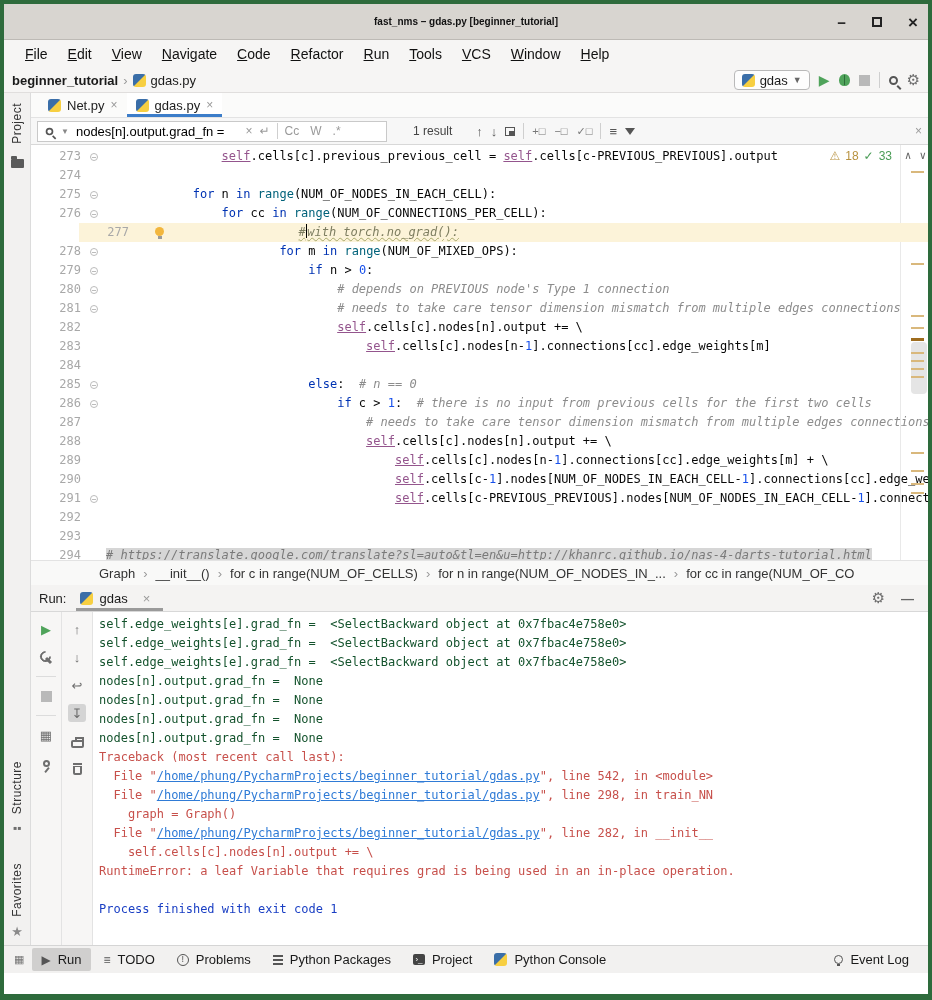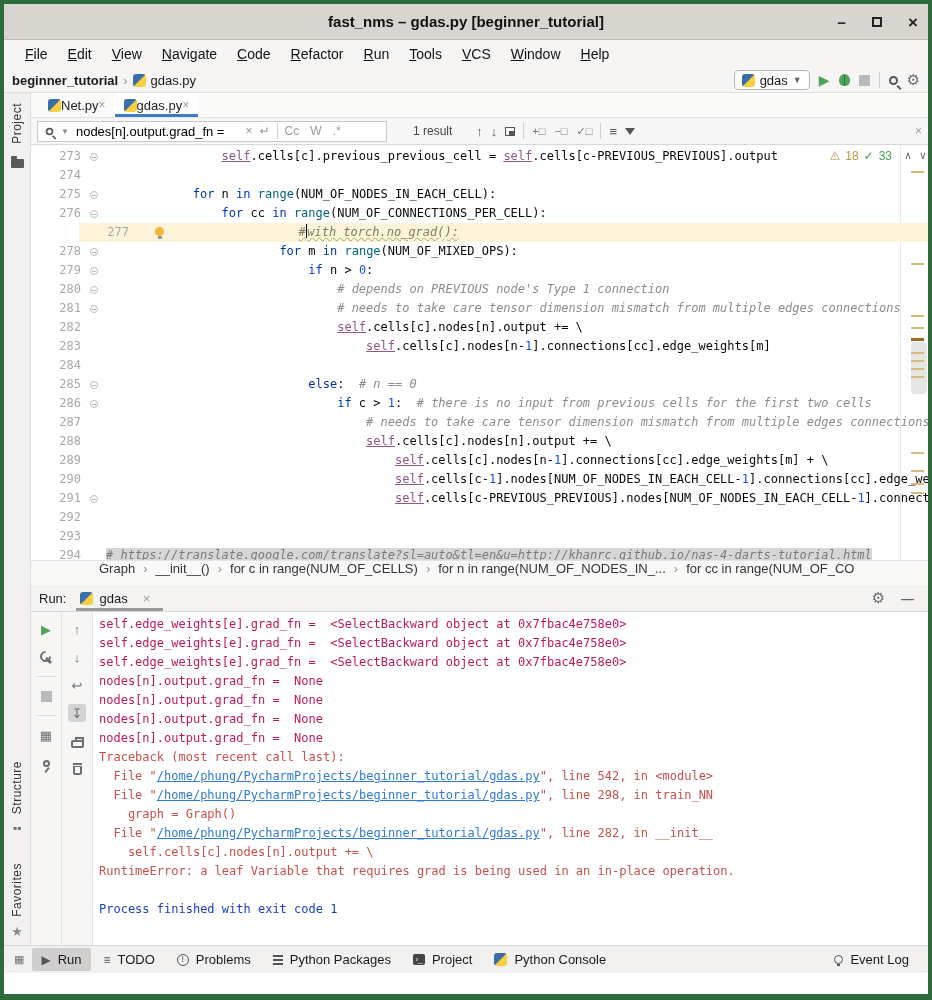--- a/index.html
+++ b/index.html
@@ -8,21 +8,21 @@
     --keyword:#0033b3; --builtin:#00627a; --self-kw:#94558d; --number:#1750eb;
     --comment:#8c8c8c; --warn-stripe:#d9b87c; --warn-icon:#b8923f; --ok-icon:#4a9c56;
   }
   *{box-sizing:border-box; margin:0; padding:0;}
   html,body{width:932px;height:1000px;}
   body{font-family:"Liberation Sans", sans-serif; font-size:13px; color:#1a1a1a;}
   #win{width:932px;height:1000px;border:4px solid var(--frame);border-bottom-width:6px;position:relative;background:#fff;overflow:hidden;}
   .abs{position:absolute;left:0;right:0;overflow:hidden;}
   
   #titlebar{top:0;height:36px;background:var(--titlebar-bg);border-bottom:1px solid #bdbab5;display:flex;align-items:center;justify-content:center;}
-  #title{font-weight:bold;font-size:15px;color:#111;}
+  #title{font-weight:bold;font-size:10px;color:#111;}
   #winbtns{position:absolute;right:10px;top:0;height:36px;display:flex;align-items:center;gap:26px;color:#222;}
   #winbtns .wb{font-size:15px;font-weight:bold;cursor:default;line-height:1;}
   .sq{width:10px;height:10px;border:2px solid #222;display:inline-block;}
   
   #menubar{top:36px;height:28px;background:#f6f5f4;display:flex;align-items:center;padding-left:12px;gap:2px;}
   .menu-item{padding:3px 9px;font-size:14px;color:#111;}
   .menu-item u{text-decoration:underline;}
   
   #navbar{top:64px;height:25px;background:#f6f5f4;border-bottom:1px solid #e0dedd;display:flex;align-items:center;padding:0 8px;}
   #nav-left{display:flex;align-items:center;gap:5px;}
@@ -57,21 +57,21 @@
   .icon-terminal{width:12px;height:11px;background:#444;border-radius:2px;color:#fff;font-size:8px;line-height:11px;text-align:center;display:inline-block;}
   .icon-bell{width:9px;height:9px;border:1.5px solid #555;border-radius:50%;position:relative;display:inline-block;}
   .icon-bell::after{content:"";position:absolute;left:2px;top:8px;width:3px;height:2px;background:#555;}
   .icon-layout{color:#6e6e6e;font-size:12px;}
   .icon-winbox{width:10px;height:8px;border:1.5px solid #666;display:inline-block;position:relative;}
   .icon-winbox::after{content:"";position:absolute;left:0;top:1.5px;width:100%;height:1.5px;background:#666;}
   .icon-lock{width:8px;height:6px;background:#8a8a8a;position:relative;display:inline-block;border-radius:1px;}
   .icon-lock::before{content:"";position:absolute;top:-4px;left:3px;width:4px;height:4px;border:1.5px solid #8a8a8a;border-bottom:none;border-radius:3px 3px 0 0;}
   
   #tabrow{top:89px;height:25px;left:27px;background:#fbfbfa;border-bottom:1px solid #e3e3e3;display:flex;align-items:stretch;padding-left:8px;}
-  .tab{display:flex;align-items:center;gap:0;padding:0 9px;font-size:13px;color:#222;position:relative;}
+  .tab{display:flex;align-items:center;gap:6px;padding:0 9px;font-size:13px;color:#222;position:relative;}
   .tab.active{background:#fff;}
   .tab.active::after{content:"";position:absolute;left:0;right:0;bottom:0;height:3px;background:var(--accent);}
   .tab .x{color:#9a9a9a;font-size:12px;}
   
   #findbar{top:114px;height:27px;left:27px;background:#f7f7f7;border-bottom:1px solid #d8d8d8;display:flex;align-items:center;padding:0 6px;gap:8px;font-size:12px;color:#555;}
   #find-field{display:flex;align-items:center;gap:7px;background:#fff;border:1px solid #c9c9c9;height:21px;padding:0 7px;min-width:350px;}
   #find-query{font-size:13px;color:#000;}
   .toggle{color:#9a9a9a;font-size:12px;letter-spacing:0;}
   #find-result{color:#444;margin-left:18px;}
   .find-ic{color:#555;font-size:13px;}
@@ -100,35 +100,35 @@
   .caret{display:inline-block;width:1.5px;height:14px;background:#000;vertical-align:-2px;}
   .bulb{position:absolute;left:76px;top:4px;width:9px;height:9px;background:#f2b63d;border-radius:50%;}
   .bulb::after{content:"";position:absolute;left:2.5px;top:9px;width:4px;height:3px;background:#9a9a9a;}
   #inspect-widget{position:absolute;right:36px;top:4px;display:flex;align-items:center;gap:5px;font-family:"Liberation Sans",sans-serif;font-size:12px;z-index:5;}
   #inspect-widget .w{color:var(--warn-icon);} #inspect-widget .o{color:var(--ok-icon);}
   #inspect-chevrons{position:absolute;right:2px;top:4px;color:#666;font-size:11px;display:flex;gap:8px;z-index:5;}
   .stripe-mark{position:absolute;right:4px;width:13px;height:2px;background:var(--warn-stripe);z-index:4;}
   .stripe-mark.dark{background:#9e6c1e;height:3px;}
   #ed-thumb{position:absolute;right:1px;width:16px;top:197px;height:52px;background:#d7d7d7;opacity:.65;border-radius:4px;z-index:3;}
   
-  #crumbs{top:556px;height:25px;left:27px;background:#f9f9f8;border-top:1px solid #e3e3e3;display:flex;align-items:flex-start;gap:8px;padding-left:68px;font-size:13px;color:#333;white-space:nowrap;}
+  #crumbs{top:556px;height:25px;left:27px;background:#f9f9f8;border-top:1px solid #e3e3e3;display:flex;align-items:center;gap:8px;padding-left:68px;font-size:13px;color:#333;white-space:nowrap;}
   
   #runheader{top:581px;height:27px;left:27px;background:#f4f3f2;border-bottom:1px solid #d8d8d8;display:flex;align-items:center;padding:0 8px;gap:10px;}
   #run-label{font-size:13px;color:#222;}
   #run-tab{display:flex;align-items:center;gap:6px;padding:0 4px;height:100%;position:relative;font-size:13px;}
   #run-tab::after{content:"";position:absolute;left:0;right:0;bottom:0;height:3px;background:#9a9a9a;}
   #runheader-right{margin-left:auto;display:flex;align-items:center;gap:16px;padding-right:6px;color:#666;}
   #runbody{top:608px;height:333px;left:27px;background:#fff;display:flex;}
   .tool-col{width:31px;flex:none;background:#f7f6f5;border-right:1px solid #e3e3e3;display:flex;flex-direction:column;align-items:center;padding-top:8px;gap:10px;}
   .tool-col .ticon{width:18px;height:18px;display:flex;align-items:center;justify-content:center;font-size:13px;color:#6e6e6e;border-radius:3px;}
   .ticon.active{background:#d4d4d4;}
   .tool-sep{width:20px;height:1px;background:#dcdcdc;flex:none;}
   #console{flex:1;overflow:hidden;font-family:"DejaVu Sans Mono", monospace;font-size:12px;padding:3px 0 0 6px;}
   .c-row{height:19px;line-height:19px;white-space:pre;overflow:hidden;}
-  .out{color:#be185d;} .err{color:var(--error-text);}
+  .out{color:#14532d;} .err{color:var(--error-text);}
   .lnk{color:var(--link);text-decoration:underline;} .sys{color:var(--sysout);}
   
   #stripe{position:absolute;left:0;top:89px;width:27px;height:852px;background:var(--panel-bg);border-right:1px solid #dcdcdc;display:flex;flex-direction:column;align-items:center;padding:10px 0 6px;overflow:hidden;}
   .vlabel{writing-mode:vertical-lr;transform:rotate(180deg);font-size:12px;color:#333;letter-spacing:.5px;}
   .stripe-group{display:flex;flex-direction:column;align-items:center;gap:7px;}
   #stripe .spacer{flex:1;}
   .star{color:#8a8a8a;font-size:13px;}
   
   #toolbar{top:941px;height:28px;background:var(--panel-bg);border-top:1px solid #d5d5d5;display:flex;align-items:center;padding:0 10px;gap:4px;font-size:13px;}
   .tw-item{display:flex;align-items:center;gap:7px;padding:4px 9px;border-radius:2px;color:#1a1a1a;}

